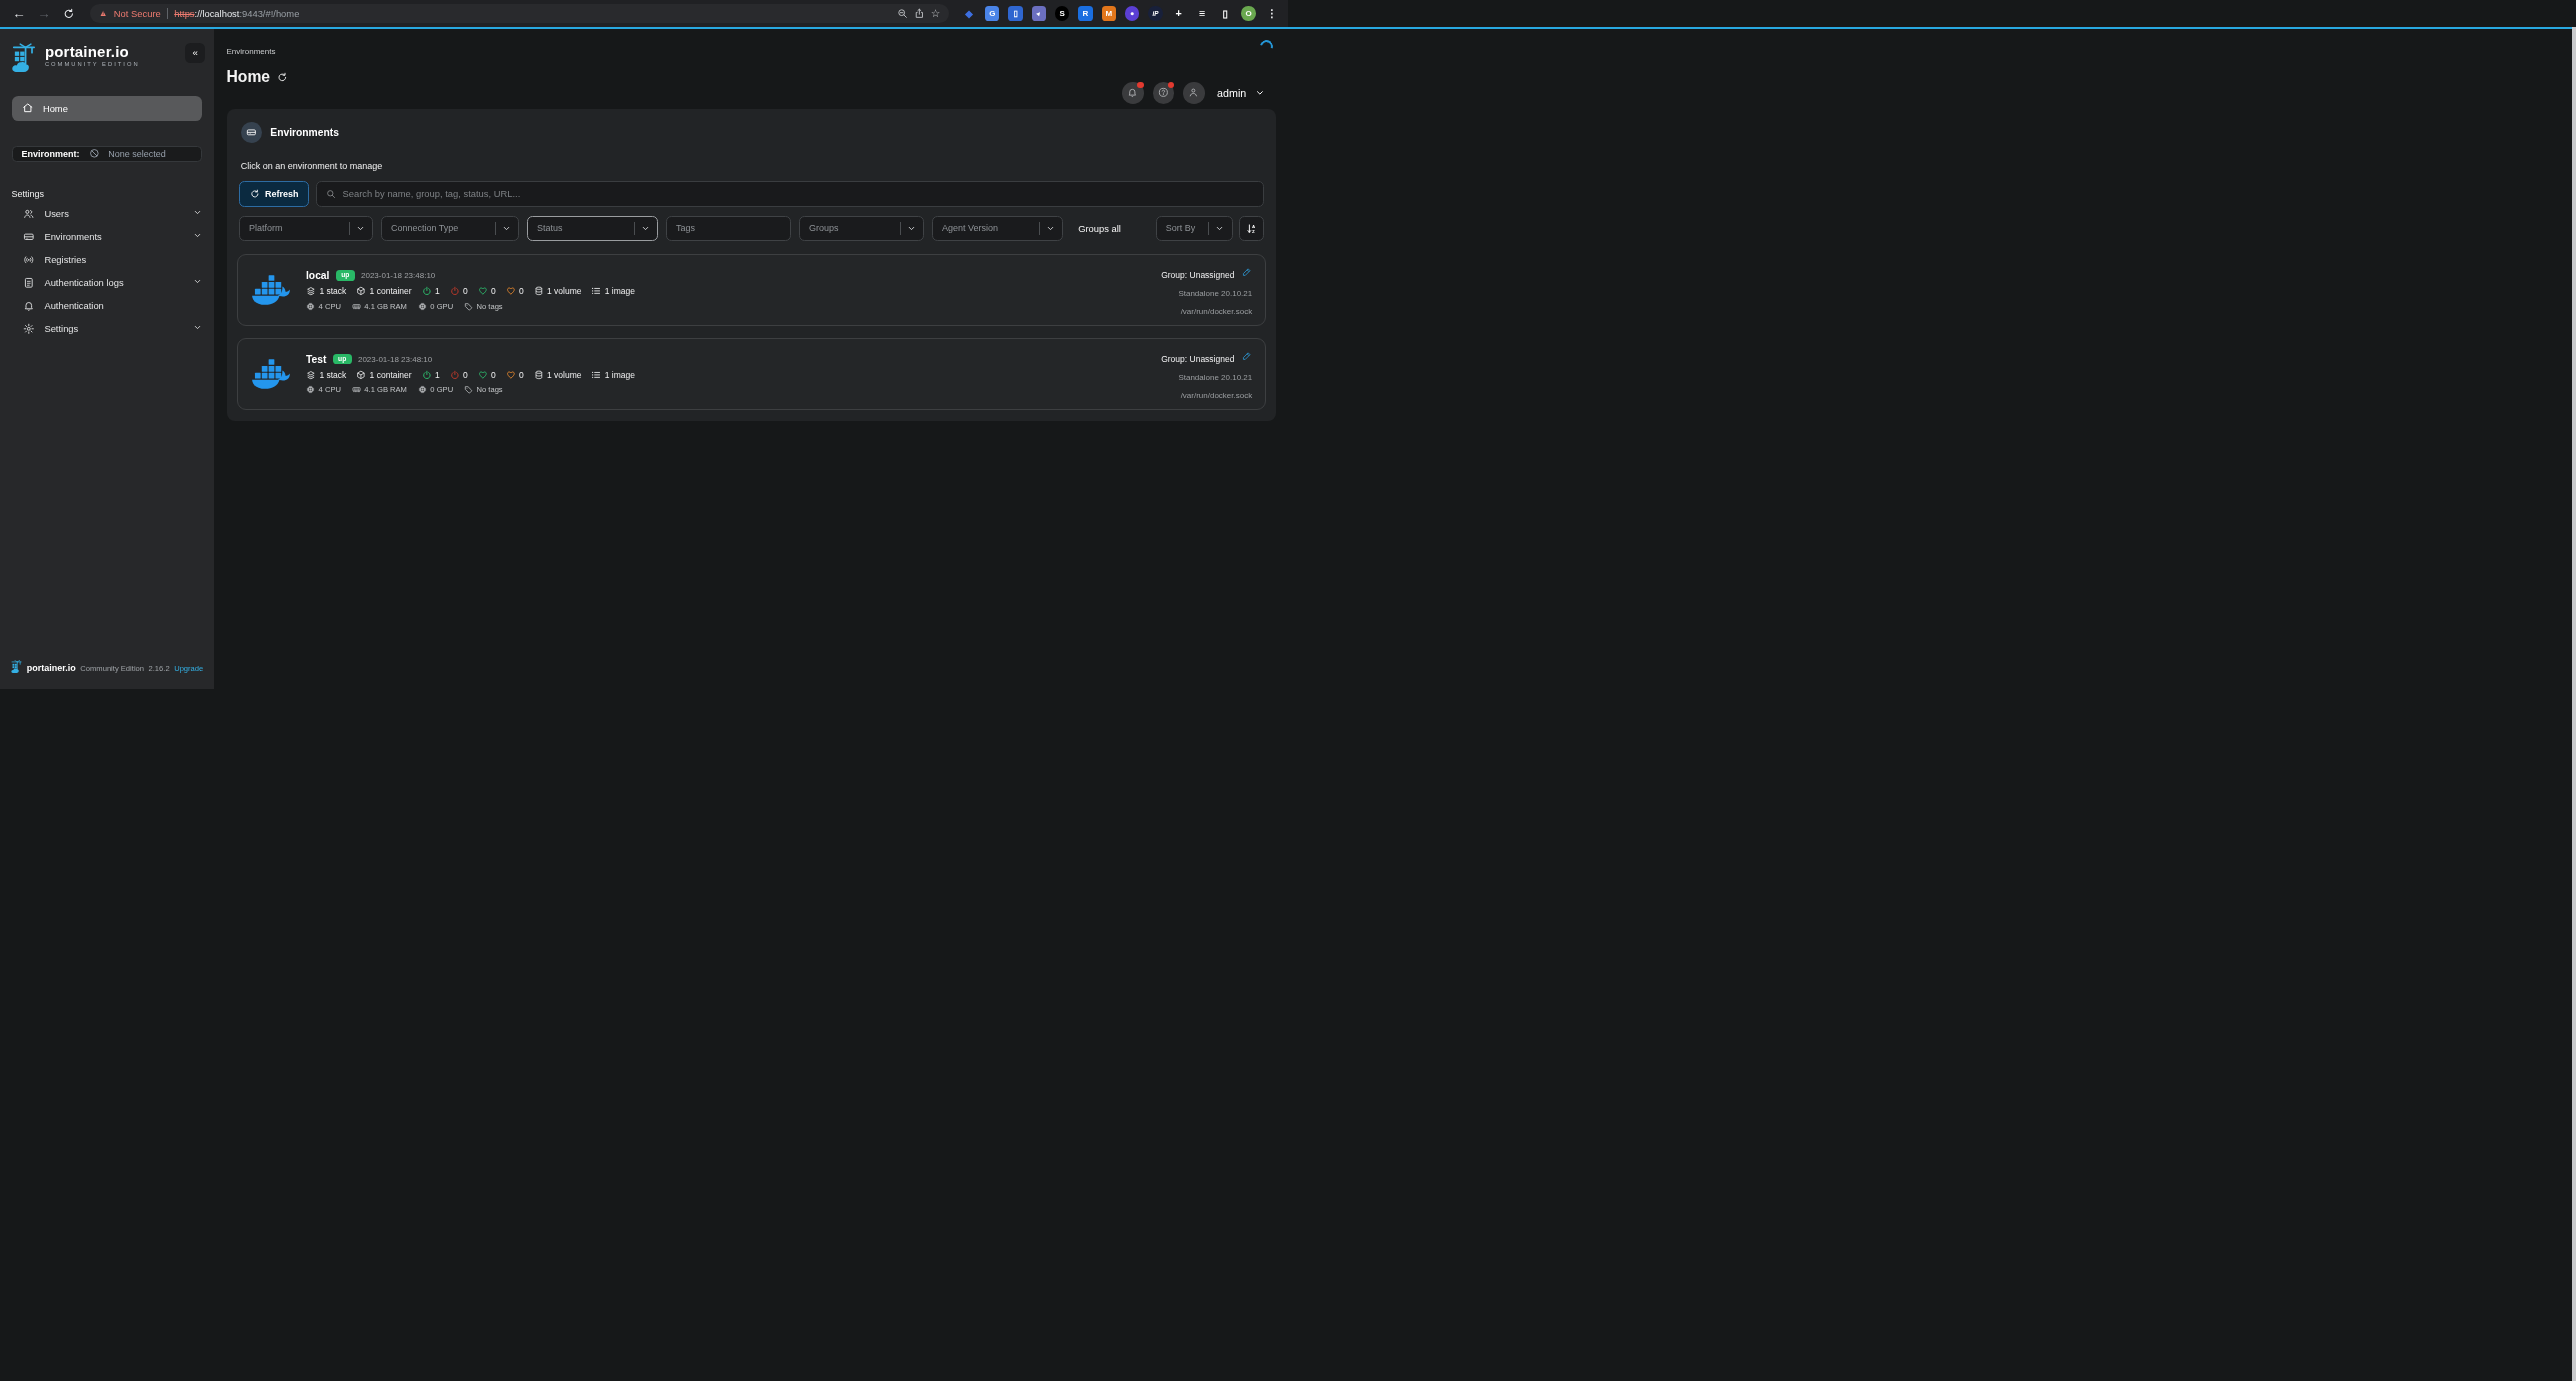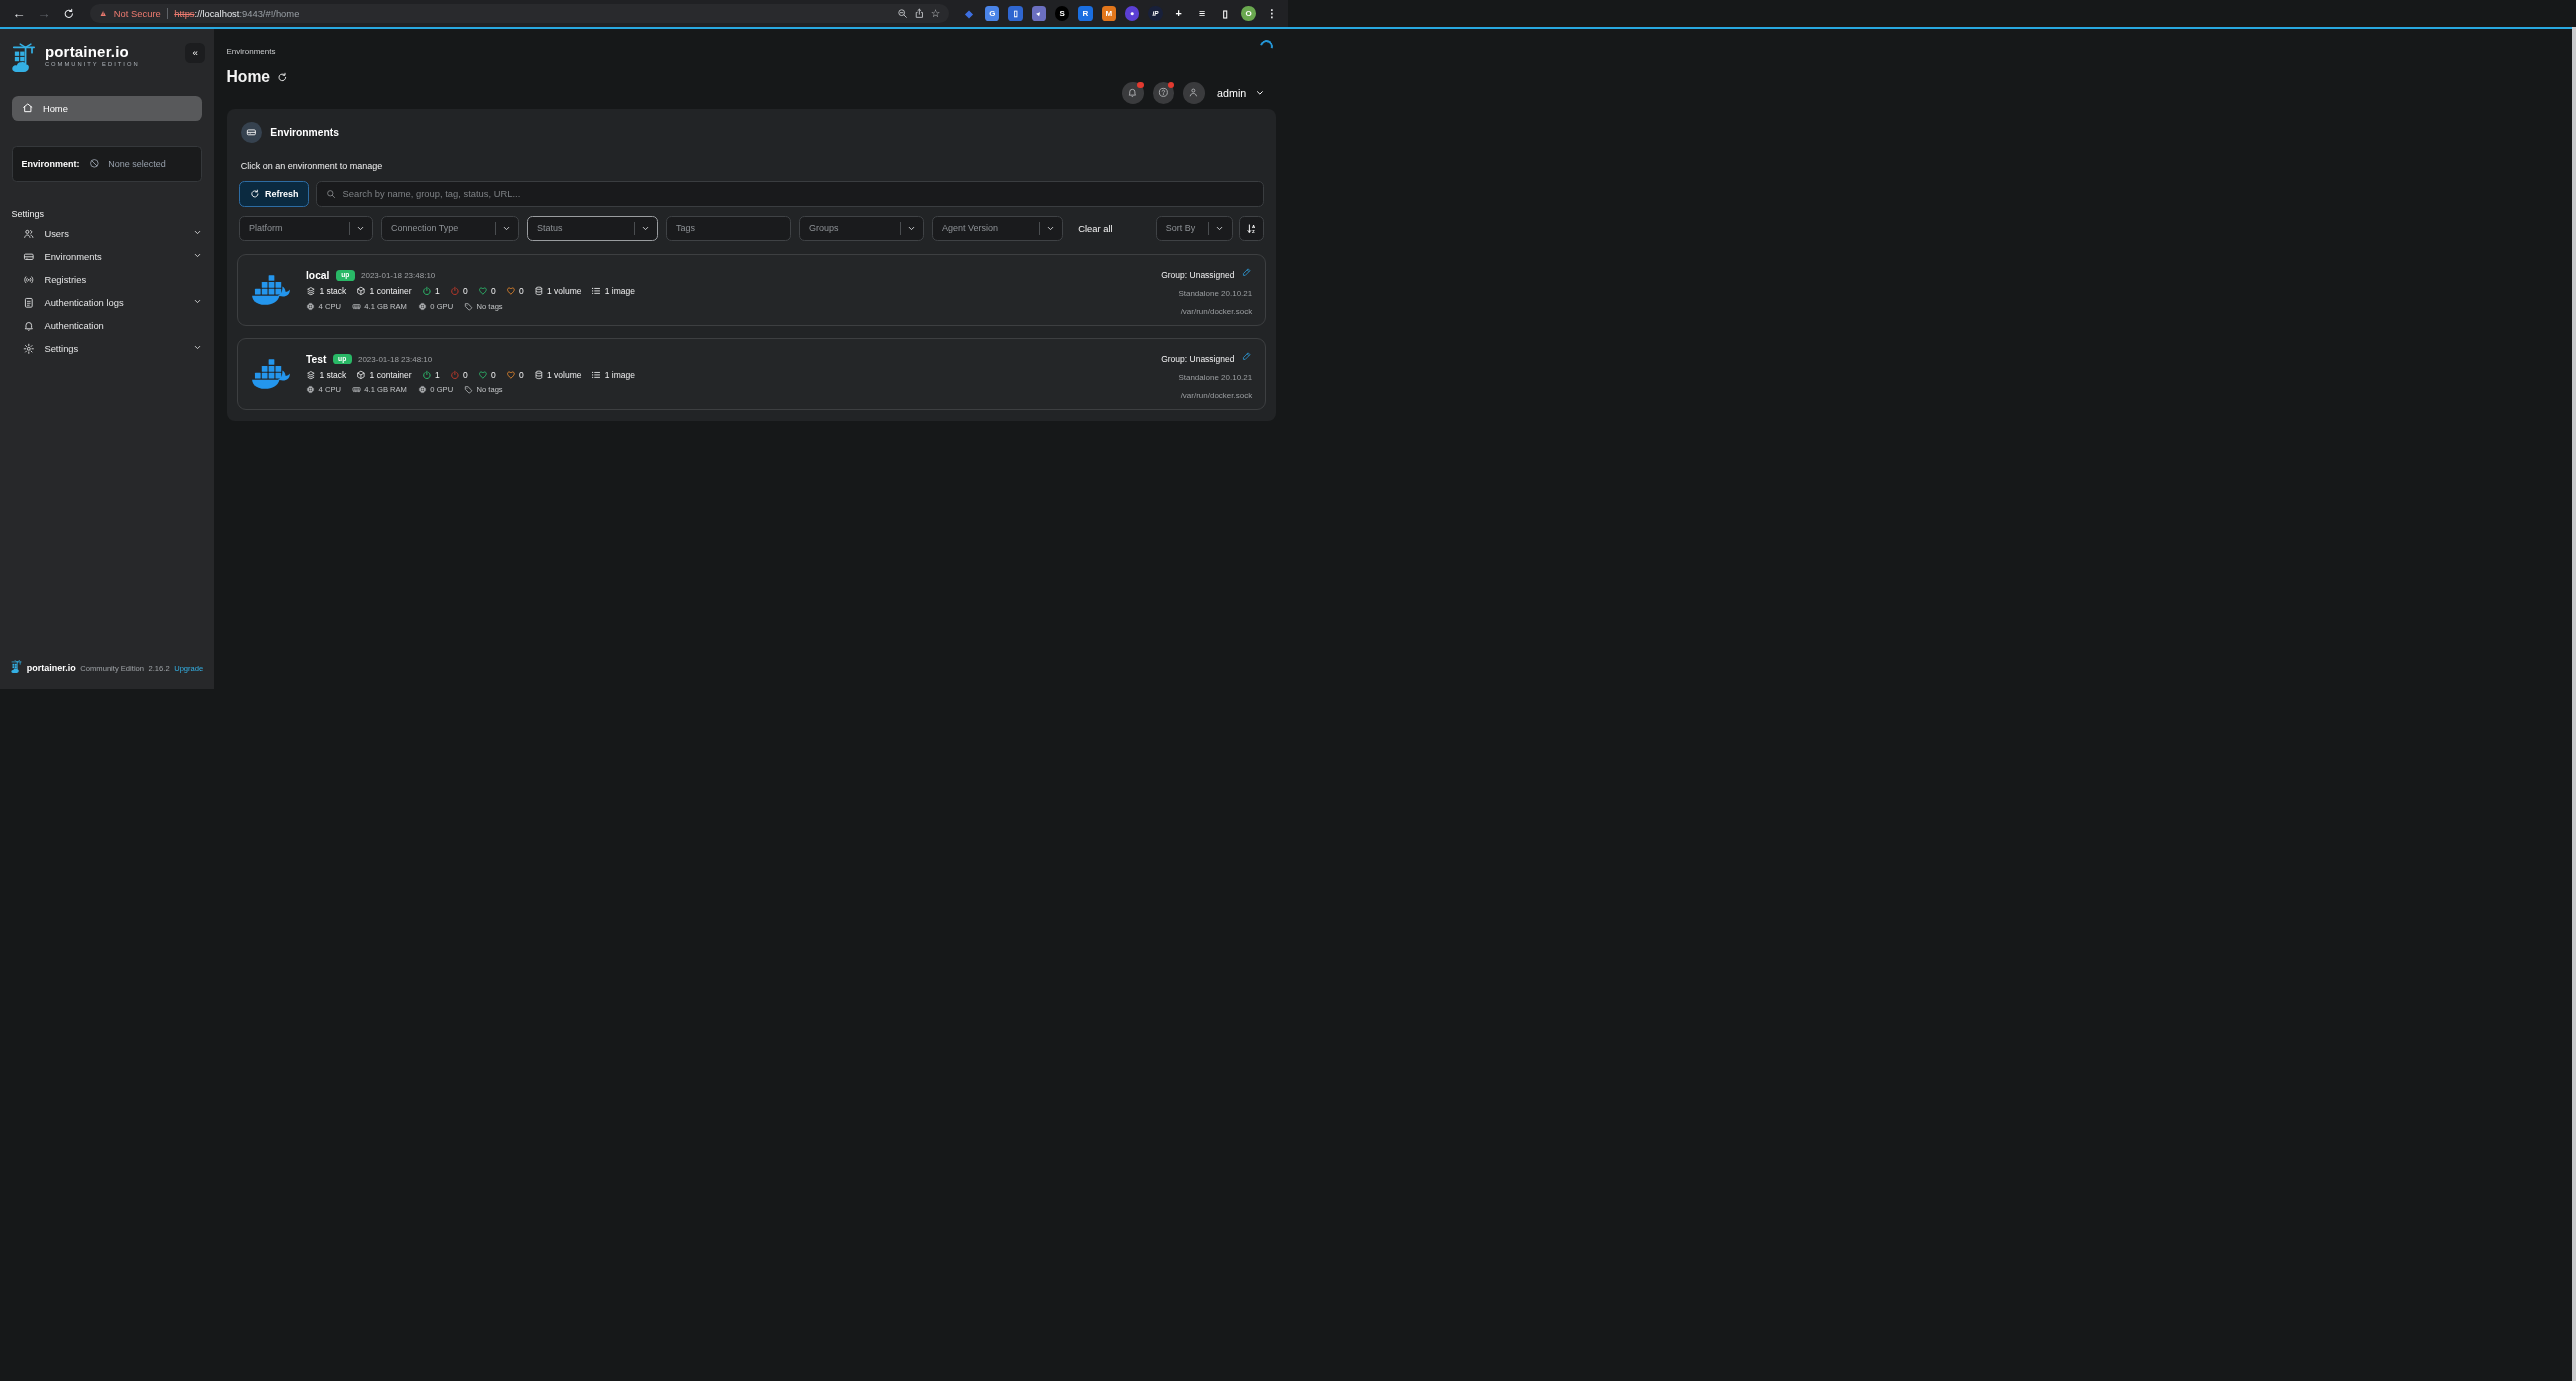--- a/index.html
+++ b/index.html
@@ -49,21 +49,21 @@
   
   .sidebar { width:214px; background:#27282a; display:flex; flex-direction:column; position:relative; padding-top:10.7px; flex-shrink:0; }
   .logo-row { display:flex; align-items:flex-start; padding:5.4px 9px 0 10.7px; }
   .logo-mark svg { width:27px; height:30px; }
   .logo-text { margin-left:7.2px; }
   .logo-title { color:#fff; font-size:15px; font-weight:bold; letter-spacing:0.2px; }
   .logo-sub { color:#aeb4ba; font-size:5.8px; letter-spacing:2px; margin-top:0.9px; }
   .collapse-btn { margin-left:auto; width:19.7px; height:19.7px; background:#1c1d1f; border-radius:5.4px; color:#fff; font-size:9.8px; display:flex; align-items:center; justify-content:center; cursor:pointer; }
   .home-item { margin:19.7px 11.6px 0 11.6px; height:25px; background:#58595b; border-radius:6.3px; display:flex; align-items:center; gap:9px; padding:0 10.7px; color:#fff; font-size:9.4px; cursor:pointer; }
   .home-item svg { width:11.6px; height:11.6px; }
-  .env-select { margin:25px 11.6px 0 11.6px; height:36px; background:#1a1b1c; border:0.9px solid #35383b; border-radius:4.5px; display:flex; align-items:center; gap:9px; padding:0 9px; font-size:9px; cursor:pointer; }
+  .env-select { margin:25px 11.6px 0 11.6px; height:16px; background:#1a1b1c; border:0.9px solid #35383b; border-radius:4.5px; display:flex; align-items:center; gap:9px; padding:0 9px; font-size:9px; cursor:pointer; }
   .env-select .lbl { color:#fff; font-weight:bold; }
   .env-select svg { width:10.7px; height:10.7px; color:#97a0ab; }
   .env-select .val { color:#97a0ab; }
   .side-section { color:#f2f2f2; font-size:9px; margin:27px 0 3.6px 11.6px; }
   .side-menu { display:flex; flex-direction:column; }
   .side-item { height:23px; display:flex; align-items:center; gap:9.8px; padding:0 12.5px 0 23px; color:#e4e5e6; font-size:9.4px; cursor:pointer; }
   .side-item svg { width:11.6px; height:11.6px; color:#d7d8d9; flex-shrink:0; }
   .side-item .chev { margin-left:auto; }
   .side-item .chev svg { width:9px; height:9px; }
   .side-footer { position:absolute; bottom:12.5px; left:10.7px; display:flex; align-items:center; gap:4.5px; }
@@ -528,21 +528,21 @@
               <use href="#i-chevron"></use>
             </svg>
         </div>
         <div class="filter-dd f-agent">
           <span class="dd-label">Agent Version</span>
             <span class="dd-div"></span>
             <svg viewBox="0 0 10 10" width="9" height="9">
               <use href="#i-chevron"></use>
             </svg>
         </div>
-        <span class="clear-all">Clear all</span>
+        <span class="clear-all">Groups all</span>
         <div class="sort-wrap">
           <div class="filter-dd f-sortby">
             <span class="dd-label">Sort By</span>
               <span class="dd-div"></span>
               <svg viewBox="0 0 10 10" width="9" height="9">
                 <use href="#i-chevron"></use>
               </svg>
           </div>
           <div class="sort-dir-btn">
             <svg viewBox="0 0 13 13" width="11.6" height="11.6">

